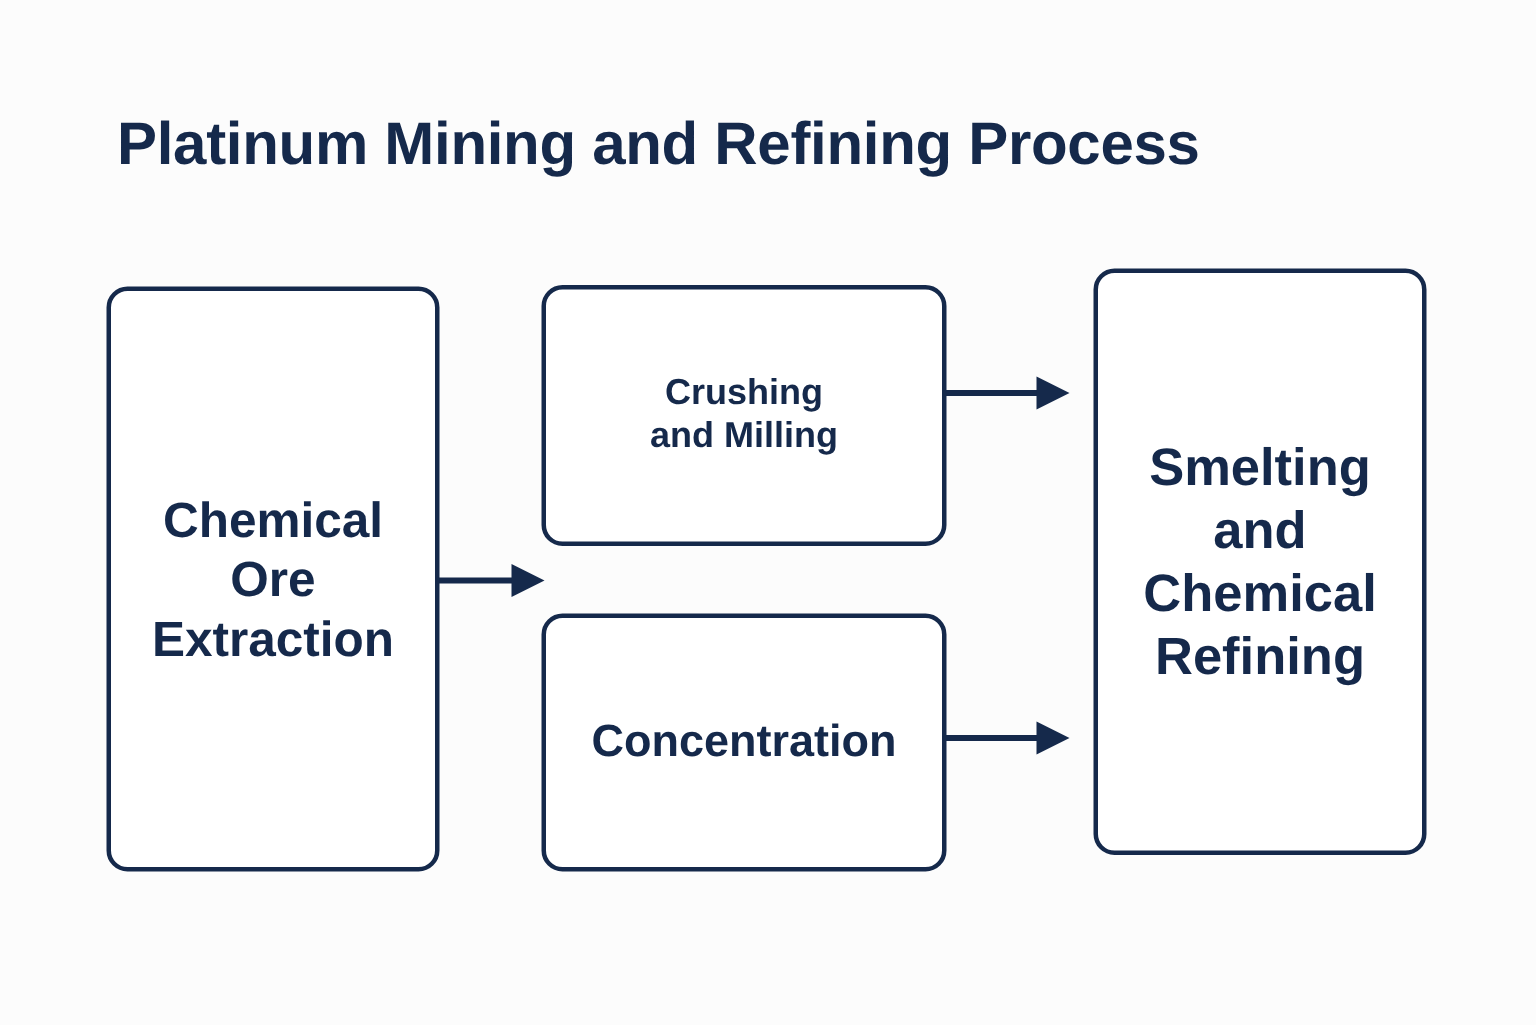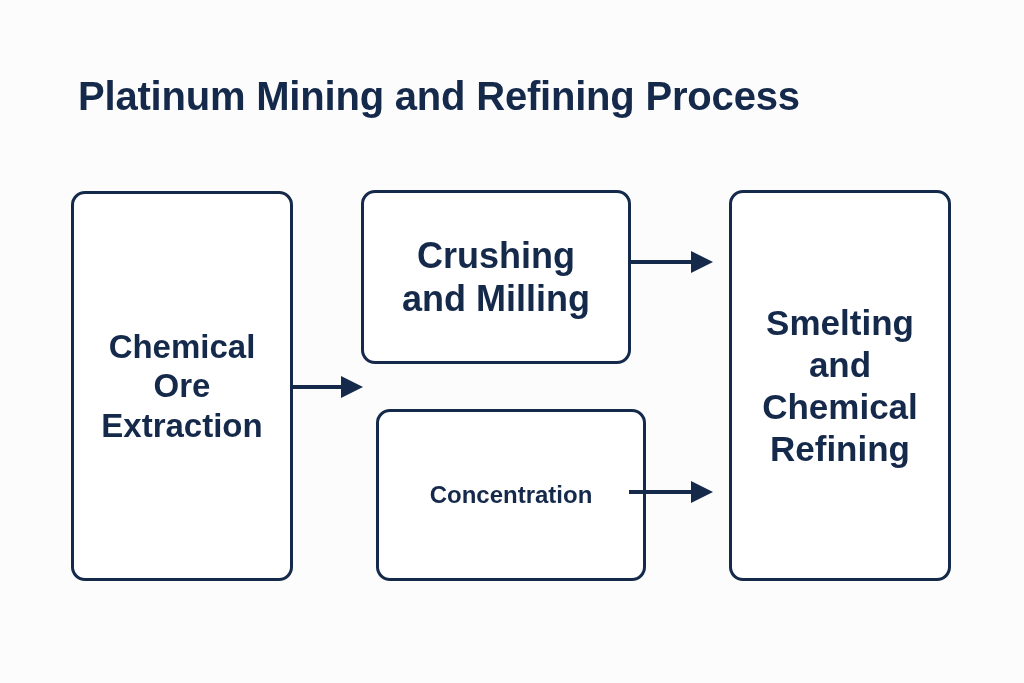--- a/index.html
+++ b/index.html
@@ -49,32 +49,32 @@
     top: 191px;
     width: 222px;
     height: 390px;
     font-size: 33px;
   }
   #node-crushing {
     left: 361px;
     top: 190px;
     width: 270px;
     height: 174px;
-    font-size: 36px;
+    font-size: 24px;
   }
   #node-concentration {
-    left: 376px;
+    left: 361px;
     top: 409px;
     width: 270px;
     height: 172px;
-    font-size: 24px;
+    font-size: 30px;
   }
   #node-smelting {
     left: 729px;
-    top: 190px;
+    top: 179px;
     width: 222px;
     height: 391px;
     font-size: 35px;
   }
   .node-label {
     display: block;
     white-space: pre-line;
   }
   .connector {
     position: absolute;

